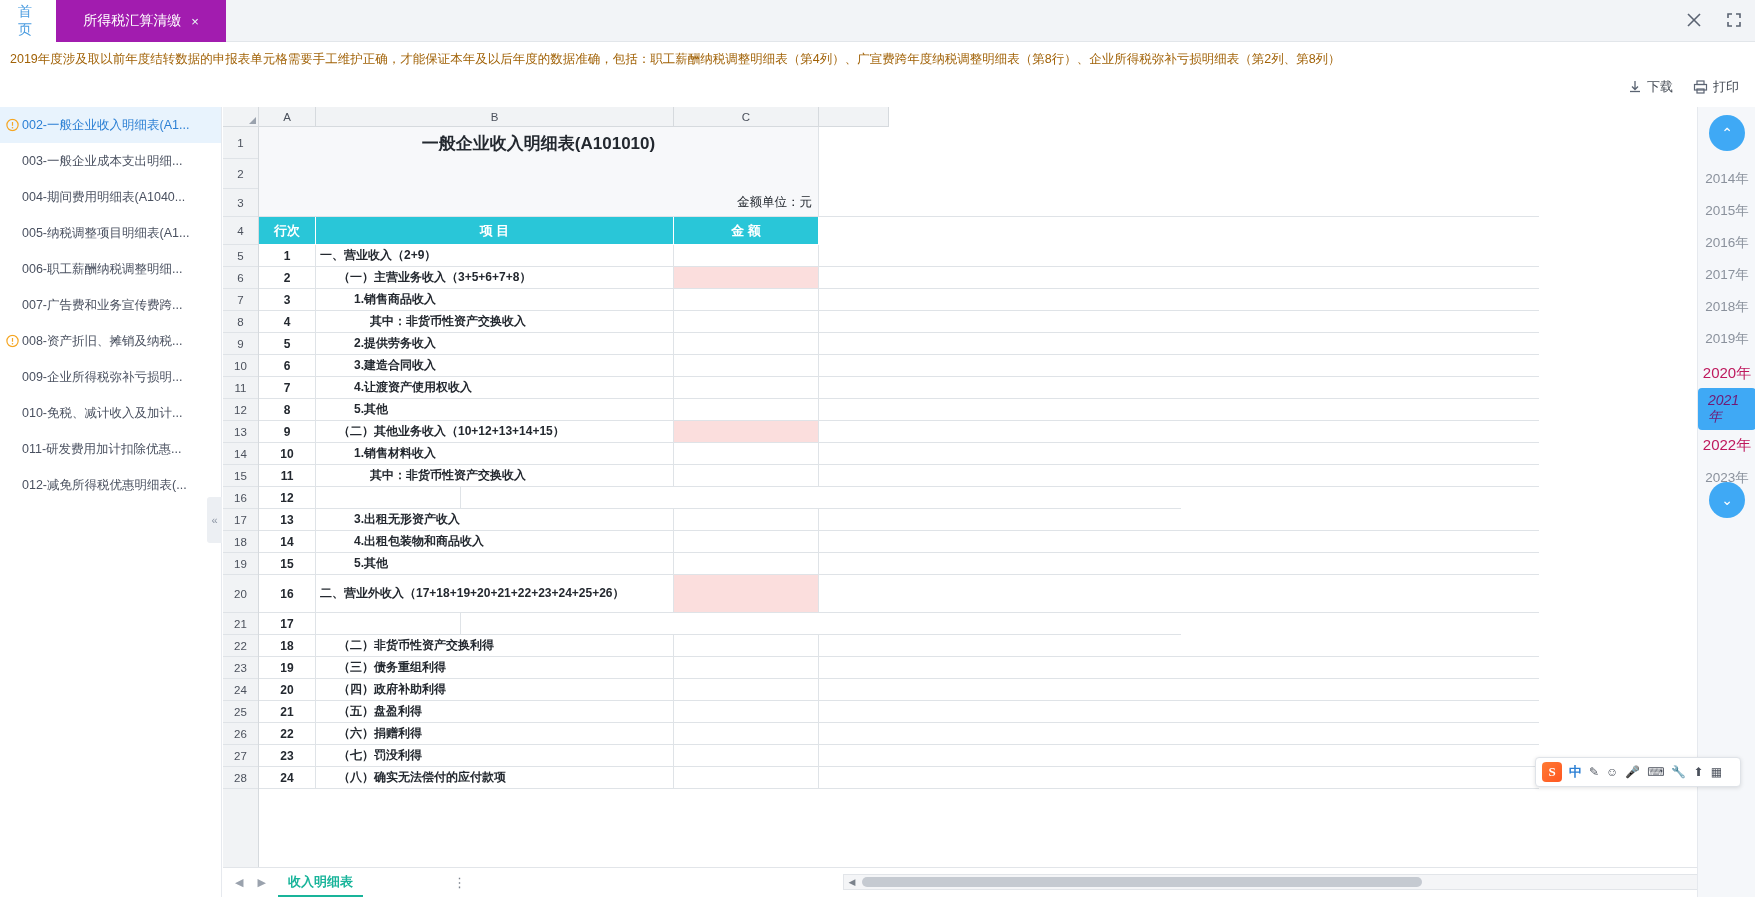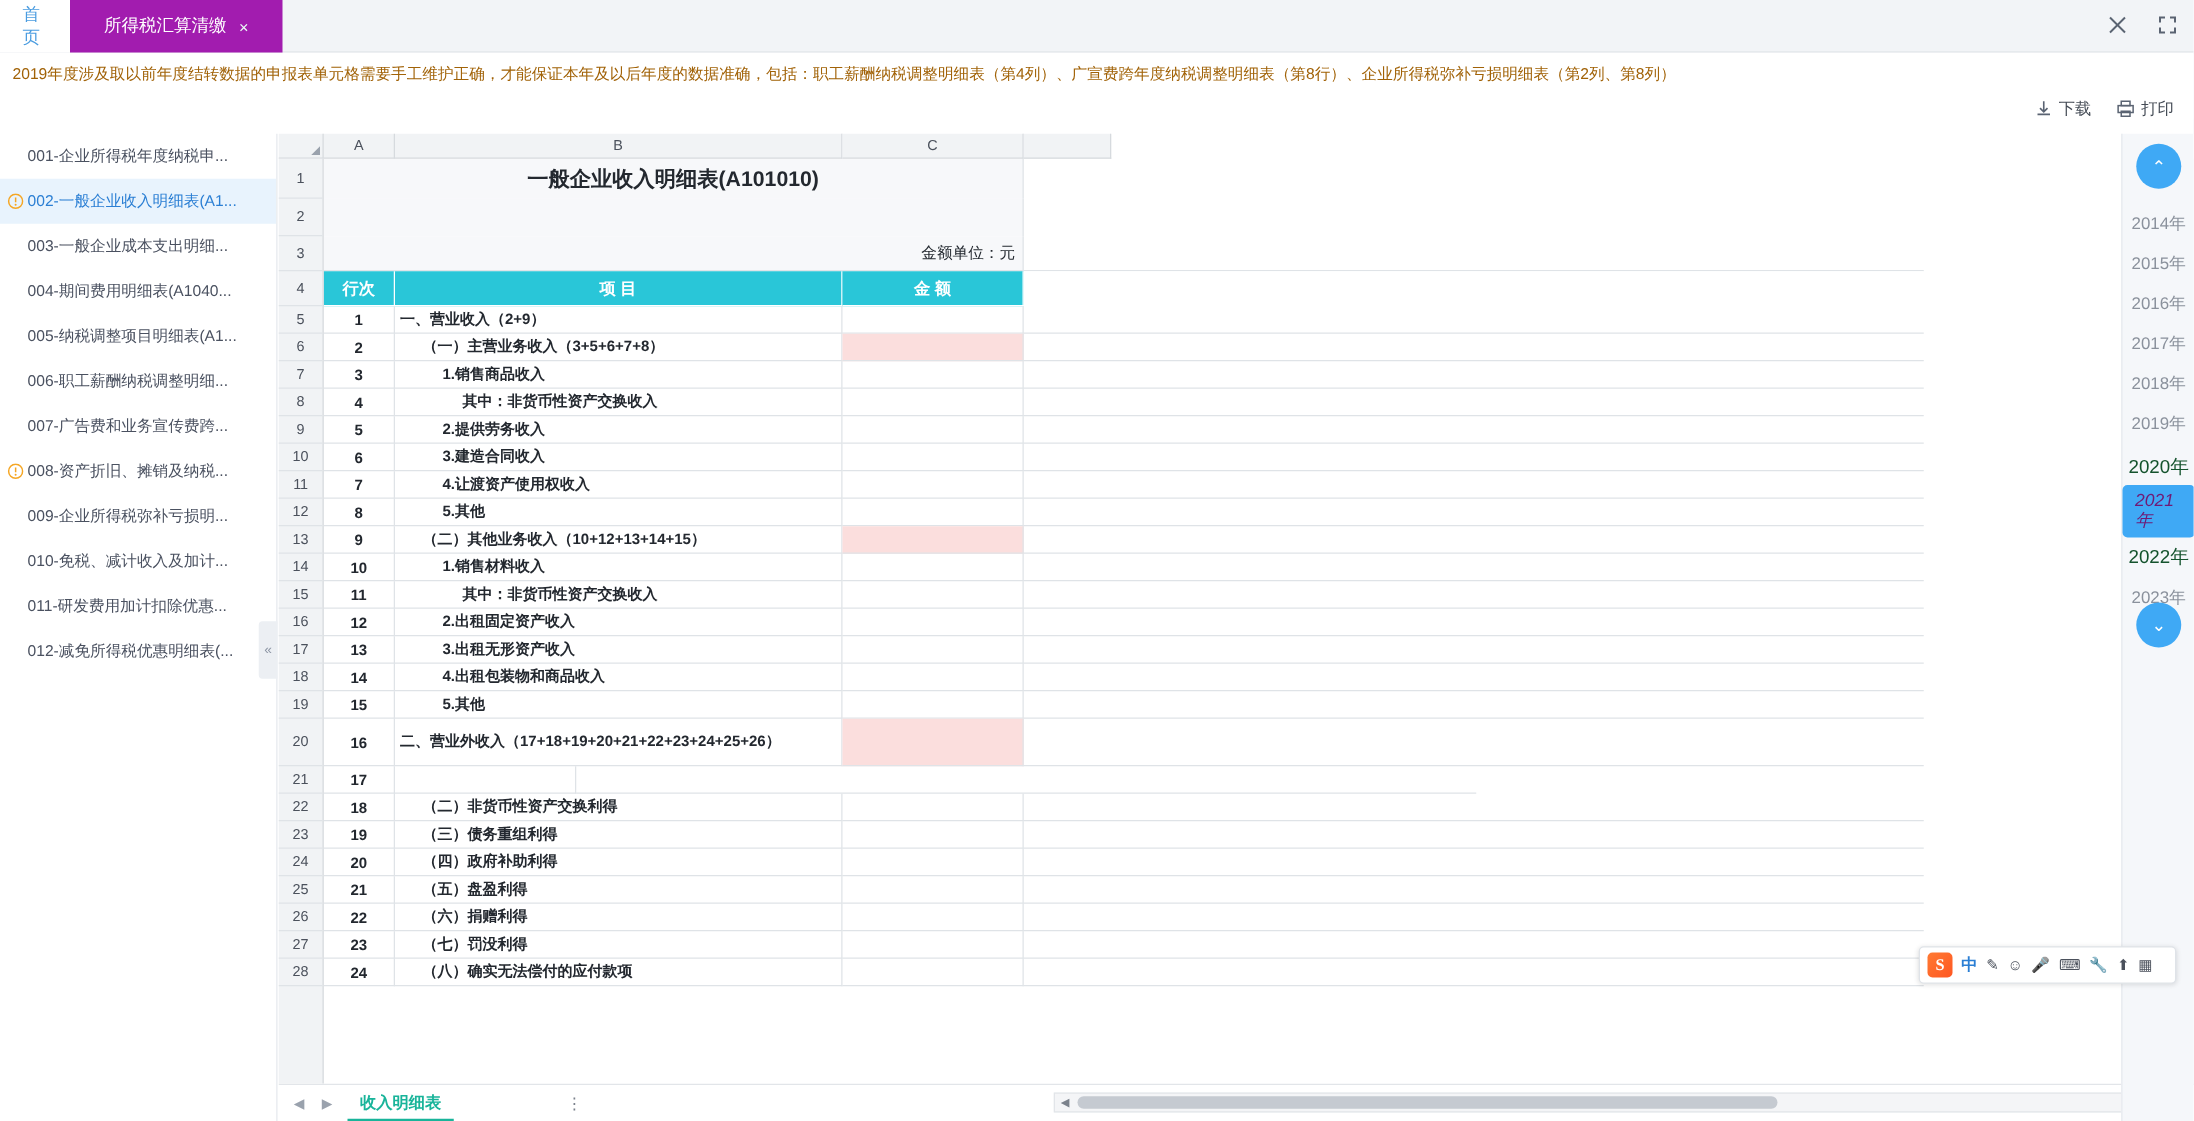--- a/index.html
+++ b/index.html
@@ -236,21 +236,21 @@
     display: flex; align-items: center; justify-content: center;
     font-size: 14px; cursor: pointer;
   }
   .year-round.top { top: 8px; }
   .year-round.bot { top: 375px; background: #3fa9f5; }
   .year {
     position: absolute; left: 0; width: 58px; height: 36px;
     display: flex; align-items: center; justify-content: center;
     font-size: 13.5px; color: #8a919c; cursor: pointer;
   }
-  .year.big { font-size: 15px; color: #14532d; }
+  .year.big { font-size: 15px; color: #be185d; }
   .year.cur {
     color: #ffffff;
   }
   .year.cur .pill {
     background: #3fa9f5; color: #701a75;
     padding: 4px 10px; border-radius: 4px; font-size: 14px; font-style: italic;
   }
 
   
   .imebar {
@@ -322,23 +322,20 @@
             <rect x="4" y="9" width="7" height="4" stroke="#5a6372" fill="none" stroke-width="1.2"></rect>
           </svg>
       </span>
       <span>打印</span>
     </div>
   </div>
 
   <div class="body">
 
     <div class="formlist">
-      <div class="form-item">
-        <span>001-企业所得税年度纳税申...</span>
-      </div>
       <div class="form-item sel">
         <span class="warn">
           <svg width="13" height="13" viewBox="0 0 13 13">
               <circle cx="6.5" cy="6.5" r="5.6" fill="none" stroke="#f5a623" stroke-width="1.2"></circle>
               <line x1="6.5" y1="3.4" x2="6.5" y2="7.2" stroke="#f5a623" stroke-width="1.2"></line>
               <circle cx="6.5" cy="9.2" r="0.8" fill="#f5a623"></circle>
             </svg>
         </span>
         <span>002-一般企业收入明细表(A1...</span>
       </div>
@@ -507,21 +504,20 @@
             <div class="cell c-rest"></div>
           </div>
           <div class="row">
             <div class="cell c-a bold">11</div>
             <div class="cell c-b bold indent3">其中：非货币性资产交换收入</div>
             <div class="cell c-c"></div>
             <div class="cell c-rest"></div>
           </div>
           <div class="row">
             <div class="cell c-a bold">12</div>
-            <div class="cell c-b bold indent2">2.出租固定资产收入</div>
             <div class="cell c-c"></div>
             <div class="cell c-rest"></div>
           </div>
           <div class="row">
             <div class="cell c-a bold">13</div>
             <div class="cell c-b bold indent2">3.出租无形资产收入</div>
             <div class="cell c-c"></div>
             <div class="cell c-rest"></div>
           </div>
           <div class="row">

